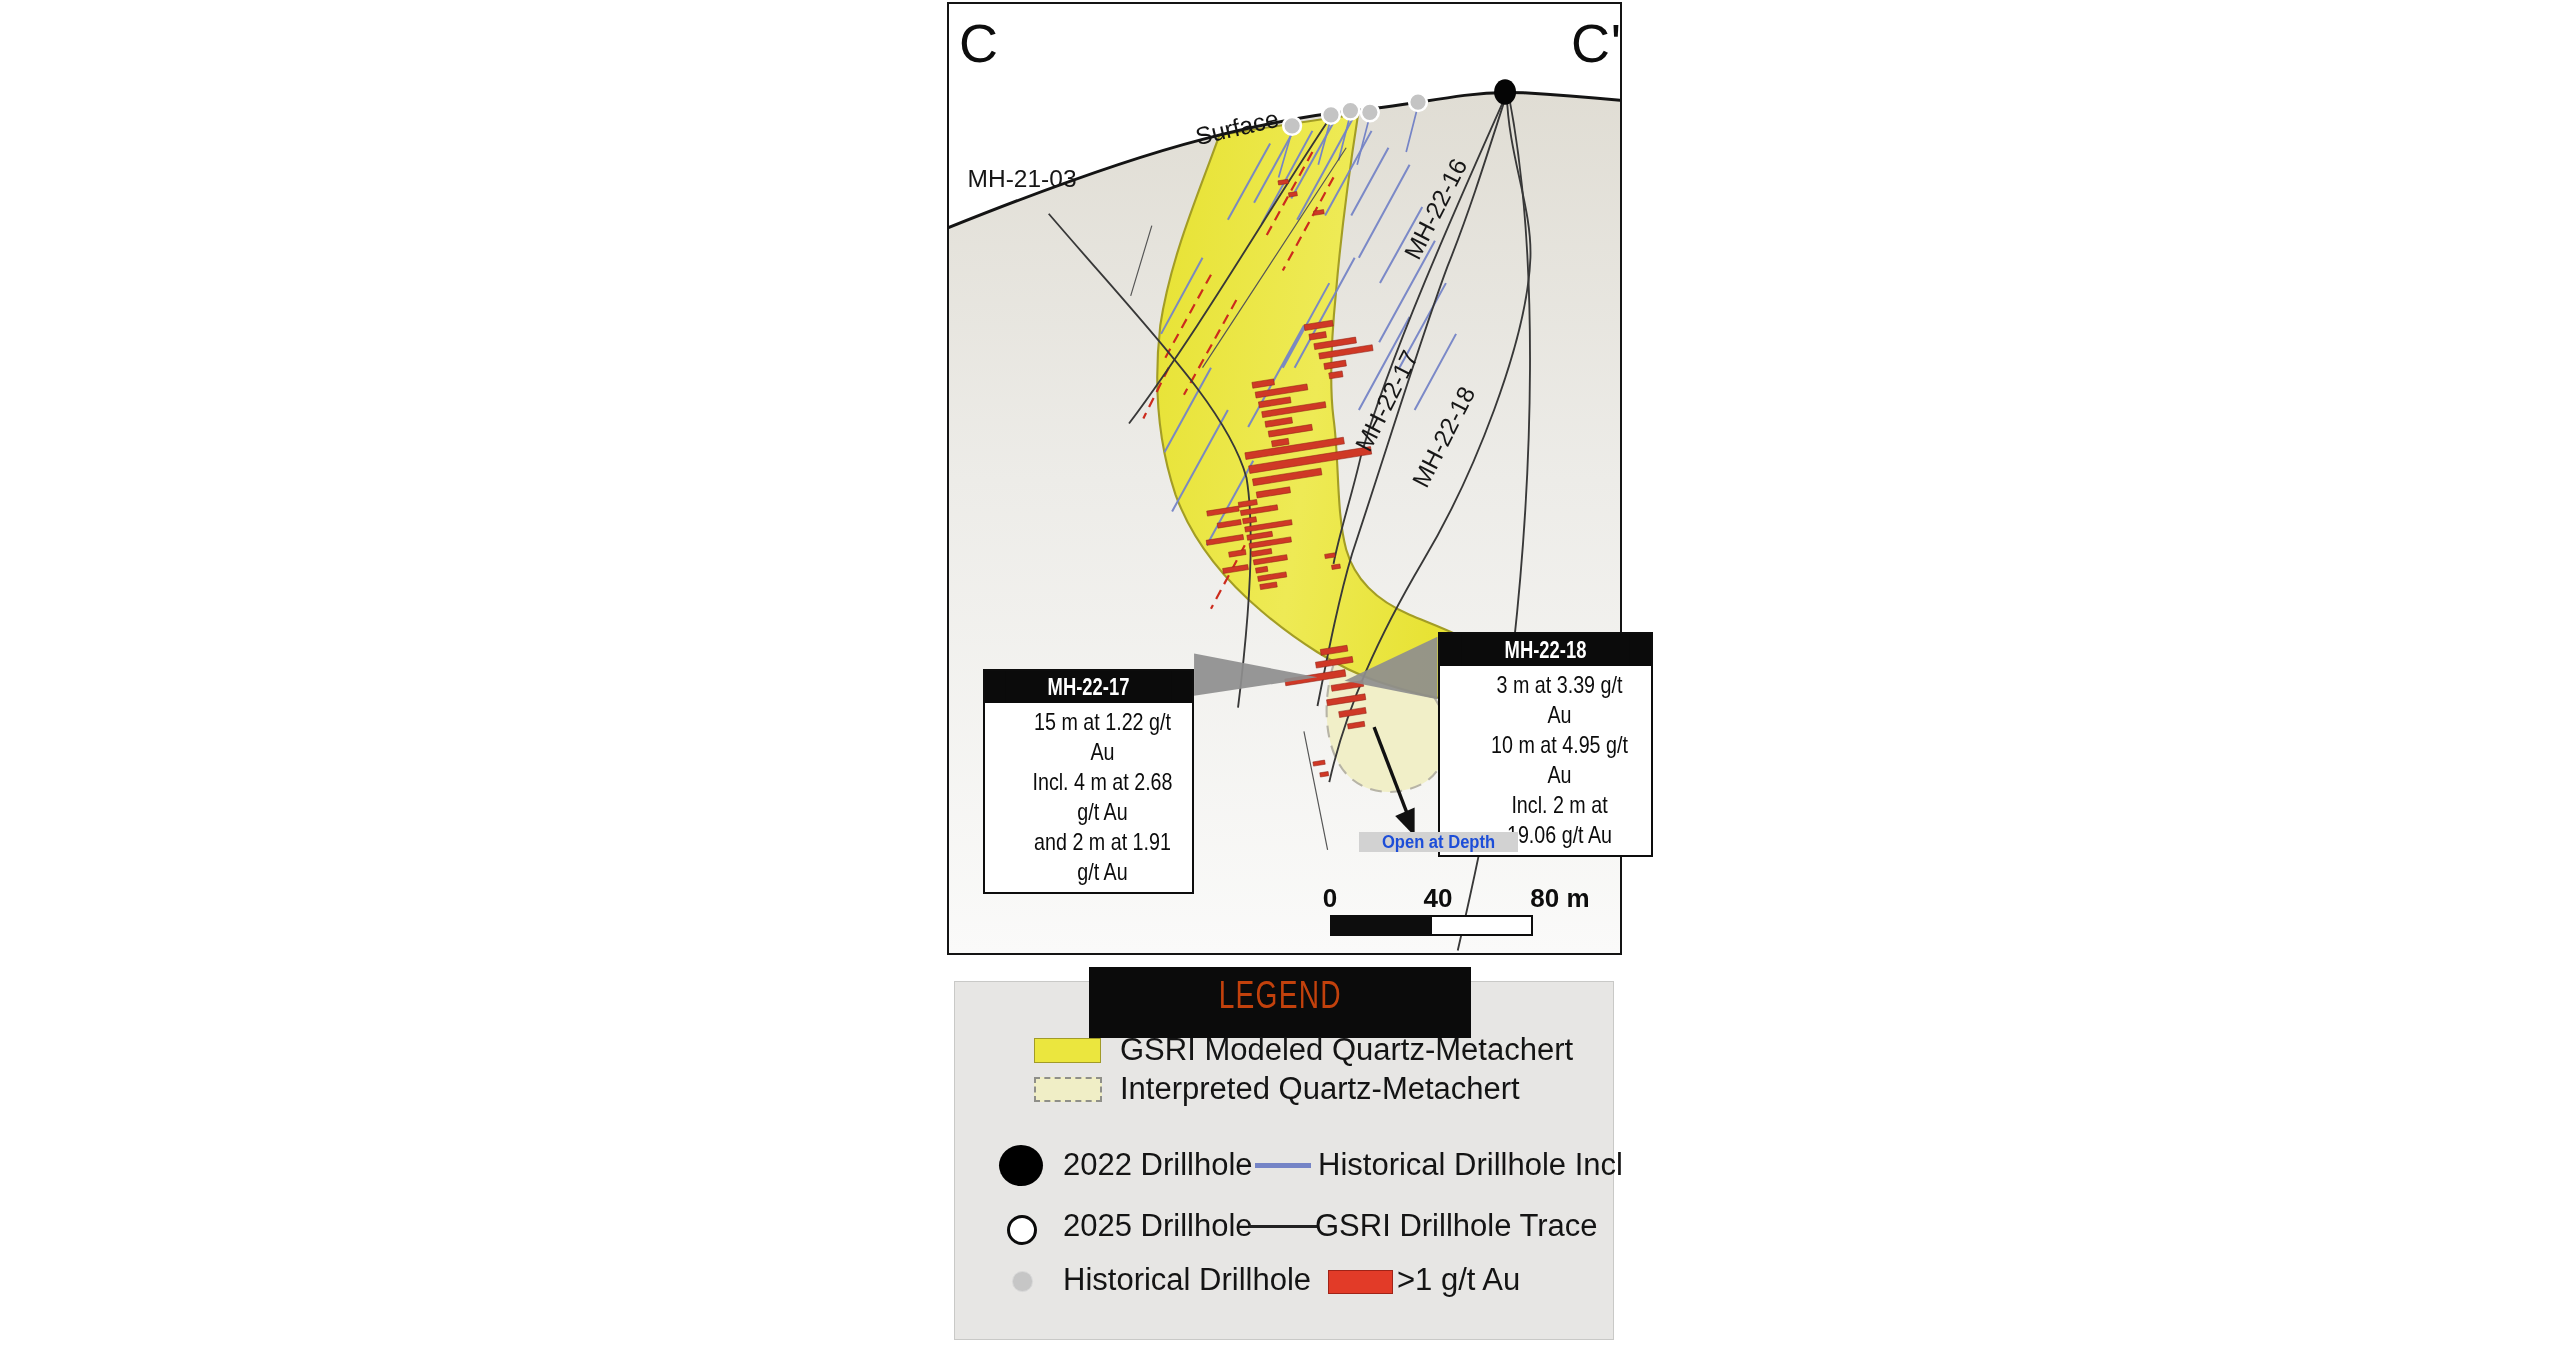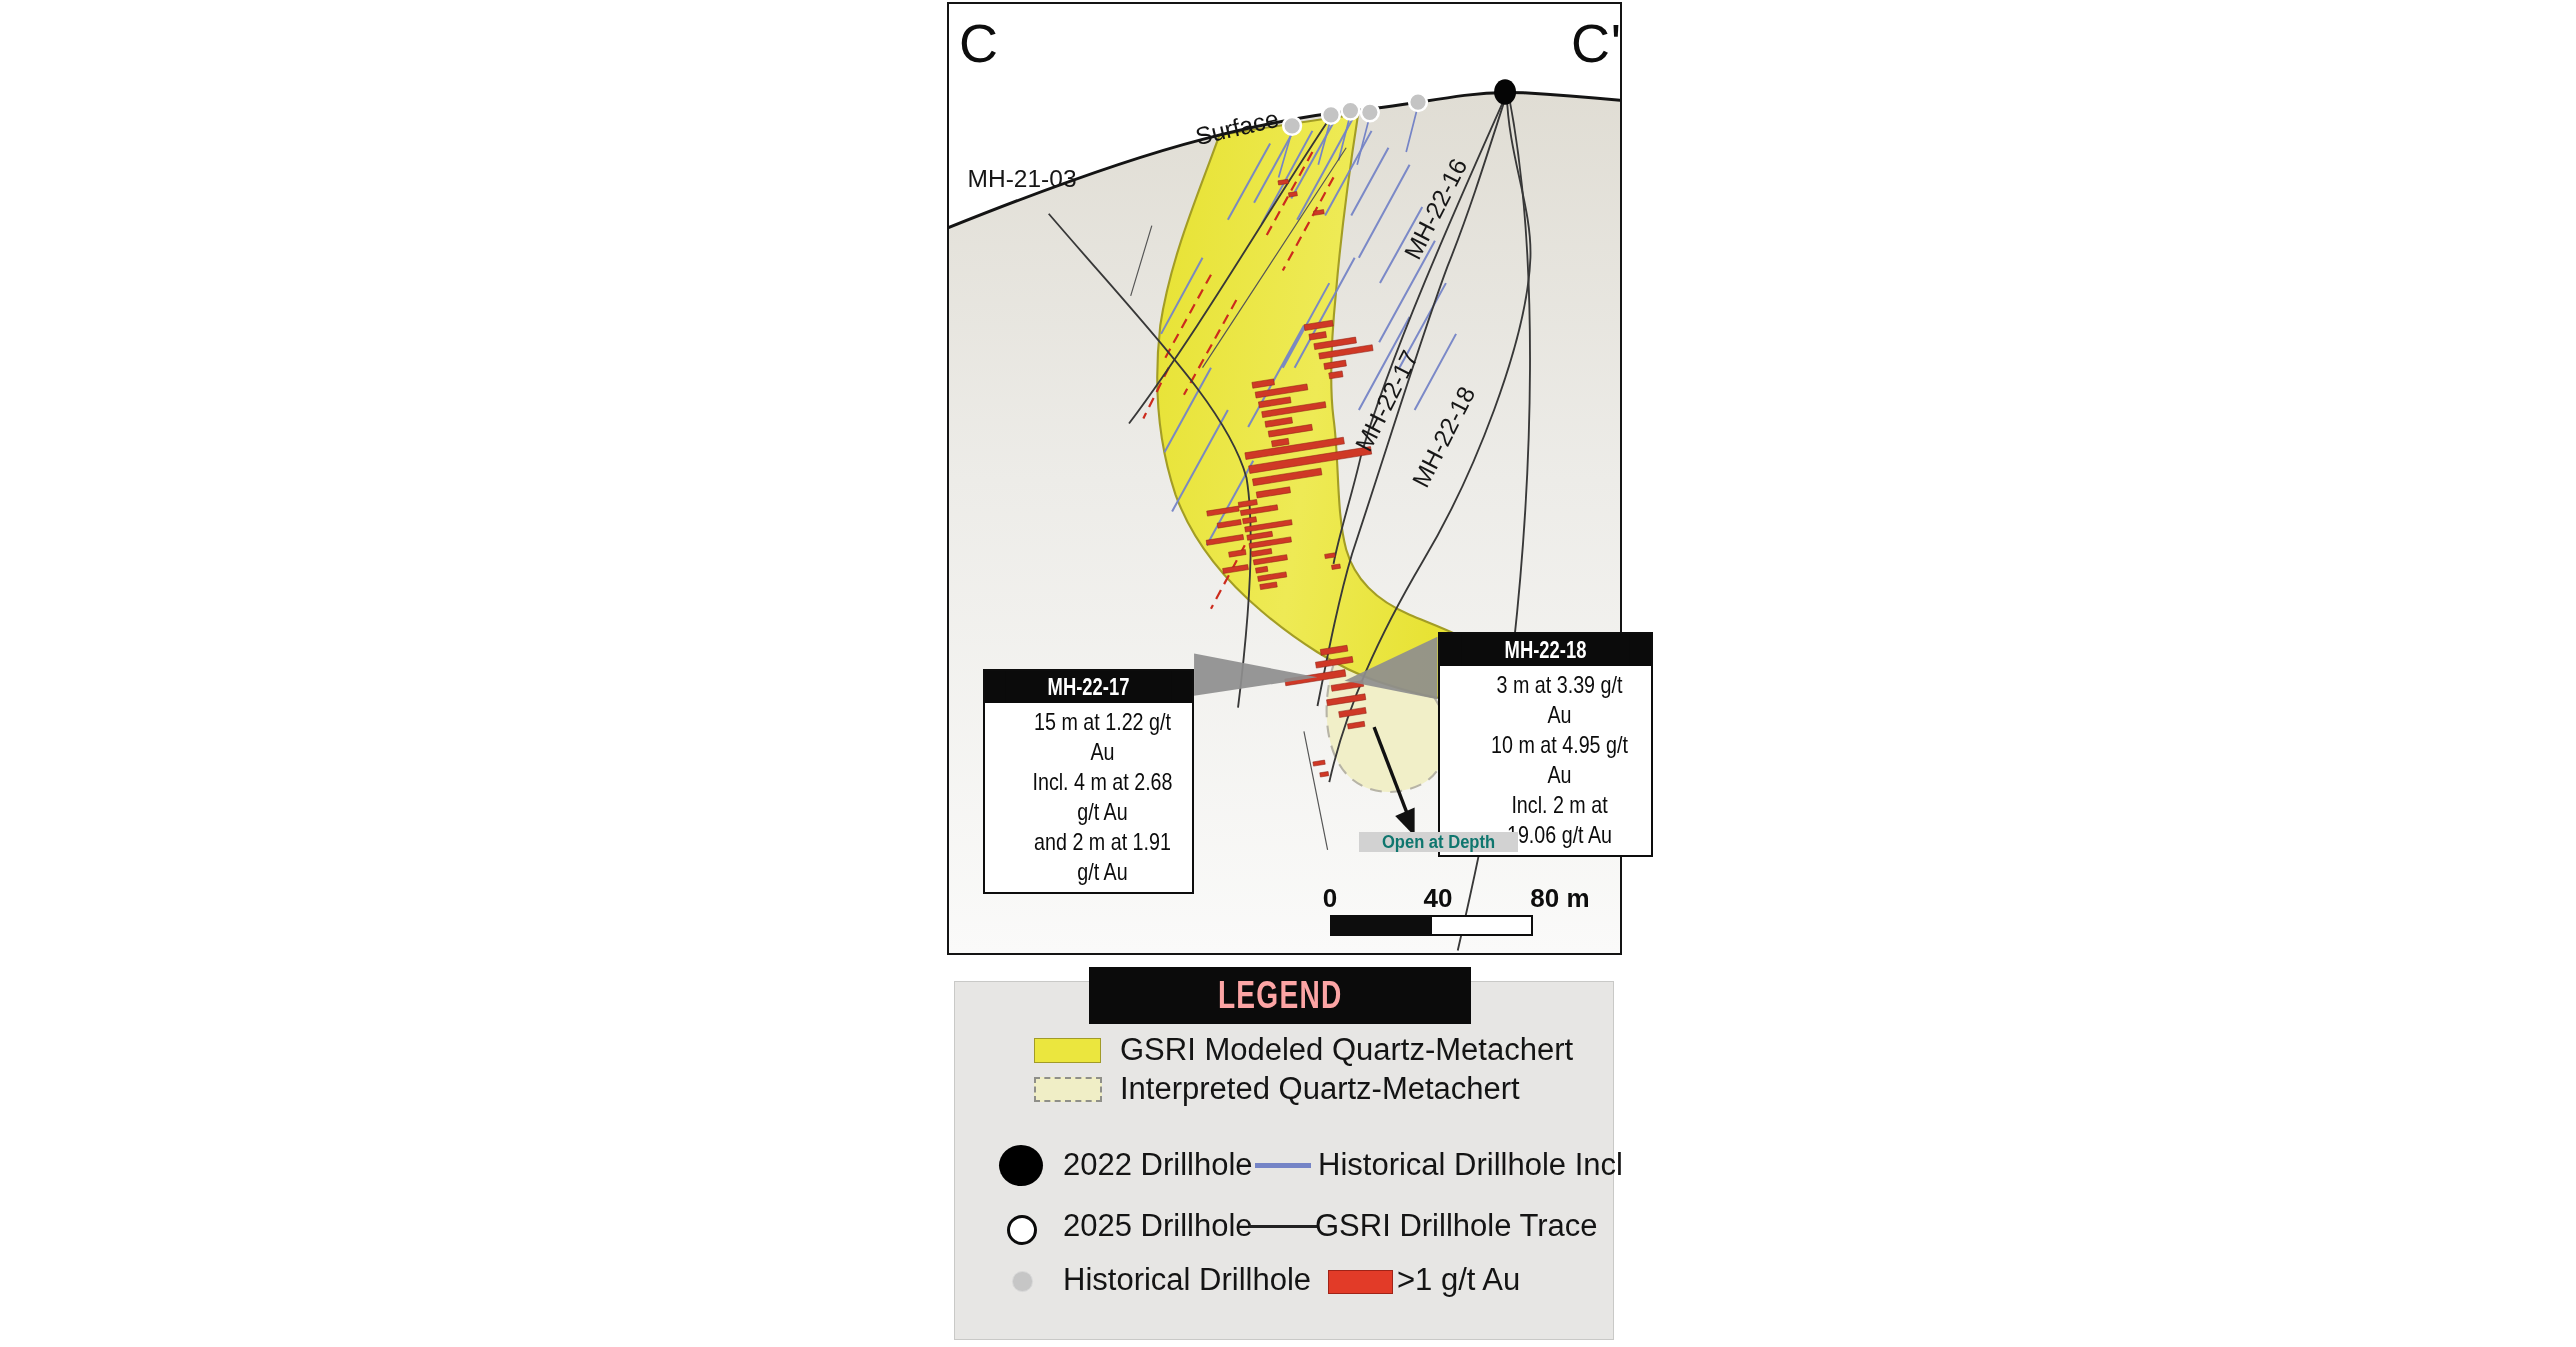--- a/index.html
+++ b/index.html
@@ -19,32 +19,32 @@
 
   .callout{position:absolute;background:#ffffff;border:2.5px solid #0d0d0d;box-sizing:border-box;}
   .callout .hd{background:#0b0b0b;color:#ffffff;text-align:center;font-weight:bold;
                font-size:23px;line-height:32px;height:32px;transform:scaleX(.8);transform-origin:center;}
   .callout .hd-wrap{background:#0b0b0b;height:32px;overflow:visible;}
   .callout .bd{padding:4.2px 0 5px 0;margin-left:28px;}
   .callout .ln{font-size:24px;line-height:30px;text-align:center;transform:scaleX(.82);
                transform-origin:center;color:#0c0c0c;}
 
   .openlbl{position:absolute;background:#d2d2d2;text-align:center;font-weight:bold;
-           font-size:18px;line-height:20px;color:#0f766e;}
+           font-size:18px;line-height:20px;color:#1d4ed8;}
   .openlbl span{display:inline-block;transform:scaleX(.92);}
 
   .sc-num{position:absolute;font-weight:bold;font-size:26px;color:#0d0d0d;transform:translate(-50%,-50%);}
   .sc-bar{position:absolute;height:17px;border:2.5px solid #0d0d0d;box-sizing:content-box;background:#ffffff;}
   .sc-bar .half{position:absolute;left:0;top:0;width:50%;height:100%;background:#0d0d0d;}
 
   
   .legend{position:absolute;left:954px;top:981px;width:660px;height:359px;
           background:#e7e6e4;border:1.7px solid #c9c9c7;box-sizing:border-box;}
-  .leg-title{position:absolute;left:134px;top:-15px;width:382px;height:57px;background:#0b0b0b;
-             color:#fca5a5;font-weight:bold;font-size:38px;line-height:57px;text-align:center;}
+  .leg-title{position:absolute;left:134px;top:-15px;width:382px;height:71px;background:#0b0b0b;
+             color:#c2410c;font-weight:normal;font-size:38px;line-height:57px;text-align:center;}
   .leg-title span{display:inline-block;transform:scaleX(.74);letter-spacing:1.7px;}
   .leg-item{position:absolute;font-size:31px;line-height:32px;color:#141414;white-space:nowrap;}
   .sw{position:absolute;box-sizing:border-box;}
   .sw-modeled{left:79px;top:56px;width:67px;height:24.5px;border:1.7px solid #a19b28;}
   .sw-interp{left:79px;top:95px;width:68px;height:24.5px;border:2.5px dashed #8f8f88;}
   .sym-2022{position:absolute;left:44px;top:163px;width:44px;height:41px;border-radius:50%;background:#000;}
   .sym-2021{position:absolute;left:52px;top:233px;width:24px;height:24px;border-radius:50%;
             background:#fff;border:3.4px solid #0a0a0a;}
   .sym-hist{position:absolute;left:57px;top:289px;width:18.6px;height:18.6px;border-radius:50%;
             background:#c6c6c6;border:1.7px solid #dadada;}

